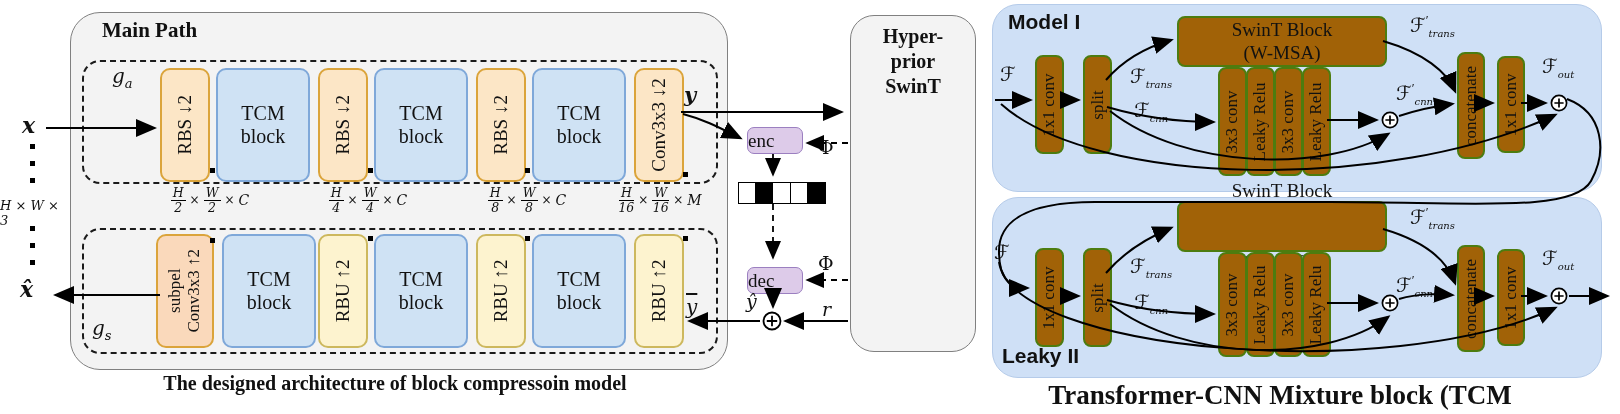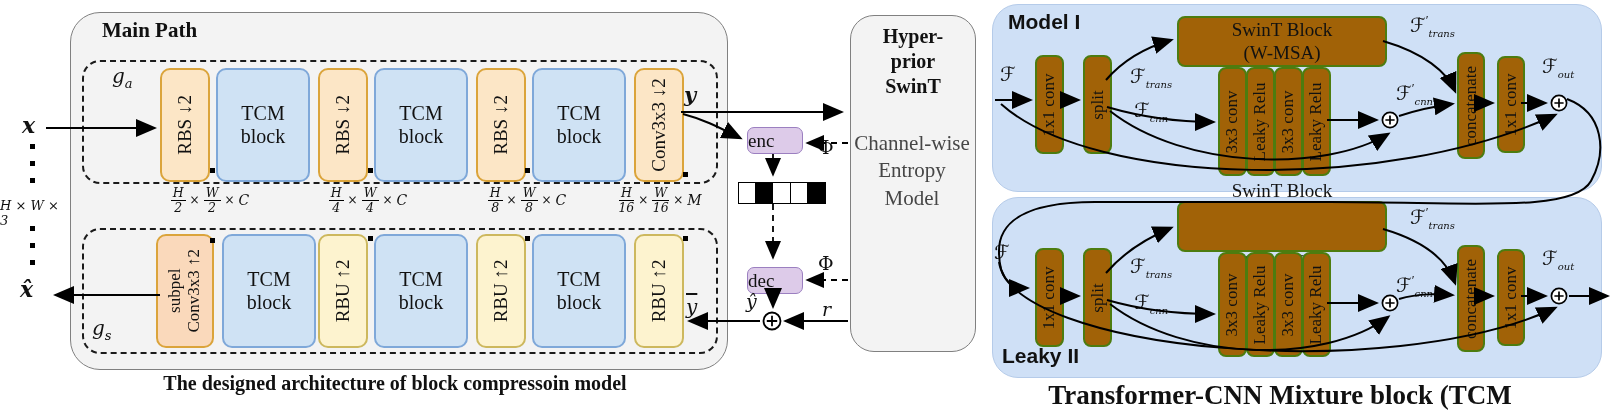--- a/index.html
+++ b/index.html
@@ -218,21 +218,20 @@
   <div class="oplus" style="left:762px;top:311px;">
     <svg width="20" height="20" viewBox="0 0 20 20">
         <circle cx="10" cy="10" r="8.5" fill="#fff" stroke="#000" stroke-width="1.8"></circle>
         <path d="M10,4.8 V15.2 M4.8,10 H15.2" stroke="#000" stroke-width="1.8"></path>
       </svg>
   </div>
 
   <div class="greybox" style="left:850px;top:15px;width:124px;height:335px;border-radius:24px;">
     <div class="hypertitle" style="width:104px;margin:0 auto;">Hyper-prior SwinT</div>
   </div>
-  <div class="hyperbody" style="left:854px;top:130px;width:116px;">Channel-wise Entropy Model</div>
 
   <div class="stagebox" style="left:992px;top:4px;width:608px;height:186px;"></div>
   <div class="sanslbl" style="left:1008px;top:10px;">Model I</div>
   <div class="mathlbl" style="left:1000px;top:62px;"><span class="scrF">ℱ</span></div>
   <div class="wbox" style="left:1035px;top:55px;width:25px;height:95px;">
       <span class="vtext">1x1 conv</span>
     </div>
   <div class="wbox" style="left:1083px;top:55px;width:25px;height:95px;">
       <span class="vtext">split</span>
     </div>

